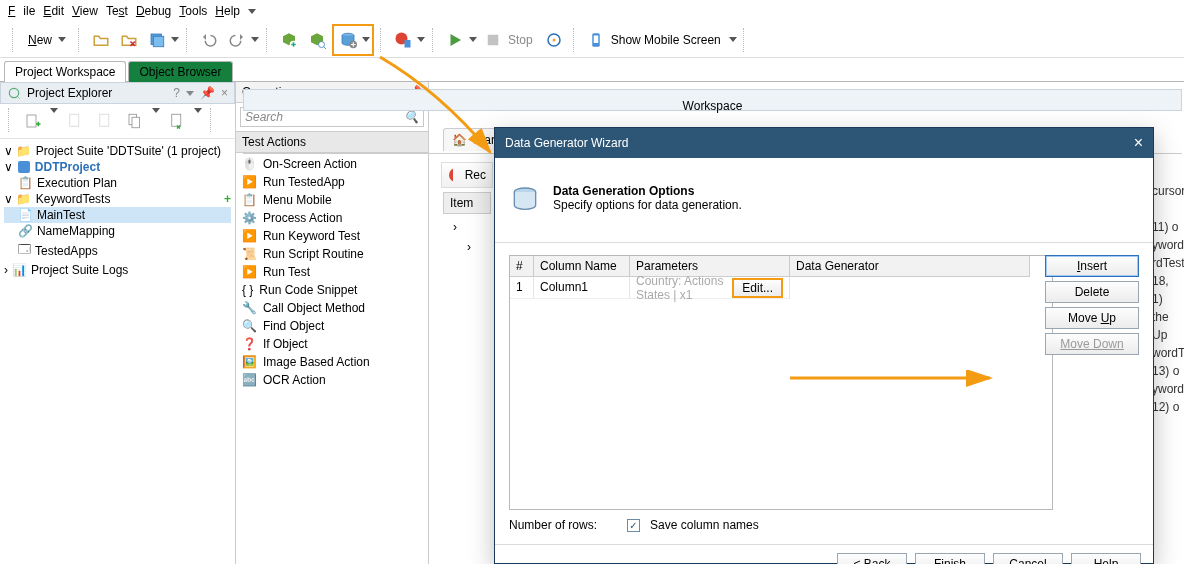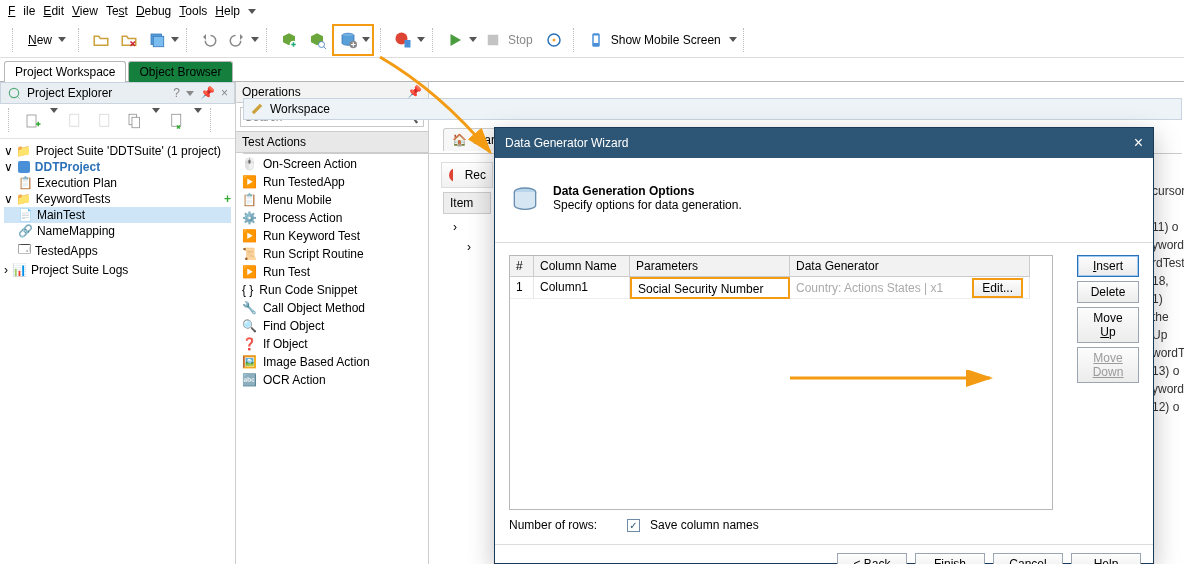--- a/index.html
+++ b/index.html
@@ -42,21 +42,21 @@
   
   .wizard { position:absolute; left:494px; top:127px; width:660px; height:437px; background:#fff; border:1px solid #1b3a5a; box-shadow:0 8px 24px rgba(0,0,0,0.25); display:flex; flex-direction:column; z-index:50; }
   .wiz-title { background:#2d5676; color:#fff; padding:6px 10px; display:flex; justify-content:space-between; align-items:center; }
   .wiz-head { display:flex; gap:12px; padding:26px 14px; border-bottom:1px solid #dcdcdc; }
   .wiz-body { flex:1; padding:12px 14px; position:relative; }
   .grid-wrap { border:1px solid #b8b8b8; height:255px; position:relative; background:#fff; }
   .grid-row { display:grid; grid-template-columns:24px 96px 160px 240px; }
   .grid-row.header > div { background:#f2f2f2; border-right:1px solid #ccc; border-bottom:1px solid #ccc; padding:3px 6px; }
   .grid-row.data > div { border-right:1px solid #e5e5e5; border-bottom:1px solid #eee; padding:3px 6px; height:22px; }
   .orange-cell { border:2px solid #f39b12 !important; }
-  .side-btns { position:absolute; right:14px; top:12px; width:62px; display:flex; flex-direction:column; gap:4px; }
+  .side-btns { position:absolute; right:14px; top:12px; width:94px; display:flex; flex-direction:column; gap:4px; }
   .win-btn { border:1px solid #9aa7b3; background:linear-gradient(#fdfdfd,#ececec); padding:3px 6px; text-align:center; font-size:12px; }
   .win-btn.primary { border:1px solid #2d72b8; box-shadow:0 0 0 1px #9fcaf1 inset; }
   .win-btn.disabled { color:#9b9b9b;text-decoration:underline; }
   .wiz-foot { border-top:1px solid #dcdcdc; padding:8px 12px; display:flex; justify-content:flex-end; gap:8px; }
   .num-row { display:flex; align-items:center; gap:10px; margin-top:8px; }
   .num-input { width:140px; border:1px solid #aab2bb; height:22px; display:flex; align-items:center; justify-content:flex-end; padding:0 4px; }
   .spin { display:flex; flex-direction:column; margin-left:4px; }
   .spin div { width:14px; height:9px; border:1px solid #9aa7b3; background:#f2f2f2; font-size:7px; line-height:7px; text-align:center; }
   .chk { width:13px; height:13px; border:1px solid #6d8aa6; display:inline-flex; align-items:center; justify-content:center; color:#2d5676; font-size:10px; }
   
@@ -365,21 +365,21 @@
           <span>OCR Action</span>
         </div>
     </div>
   </div>
 
   <div class="right-col">
     
   </div>
 </div>
 
-<div class="panel-head light" style="position:absolute; left:243px; top:98px; right:2px; height:22px;">
+<div class="panel-head light" style="position:absolute; left:243px; top:89px; right:2px; height:22px;flex-direction:column;">
   <svg width="14" height="14" viewBox="0 0 24 24">
       <path fill="#caa13a" d="M3 17l4 4L21 7l-4-4z"></path>
     </svg>
   <span>Workspace</span>
 </div>
 
 <div class="doc-tabs" style="position:absolute; left:243px; top:126px; right:2px;">
   <div style="width:194px"></div>
   <div class="doc-tab">
     <span>🏠</span>
@@ -437,21 +437,20 @@
     <div class="grid-wrap" style="margin-right:86px">
       <div class="grid-row header">
         <div>#</div>
         <div>Column Name</div>
         <div>Parameters</div>
         <div>Data Generator</div>
       </div>
       <div class="grid-row data">
         <div>1</div>
         <div>Column1</div>
-        <div class="orange-cell">Social Security Number</div>
         <div style="display:flex;align-items:center;position:relative">
           <span style="color:#aaa">Country: Actions States | x1</span>
           <span style="flex:1"></span>
           <span class="win-btn orange-cell" style="padding:1px 8px;white-space:nowrap">Edit...</span>
         </div>
       </div>
     </div>
     <div class="side-btns">
       <div class="win-btn primary"><u>I</u><span></span>nsert</div>
       <div class="win-btn">Delete</div>

